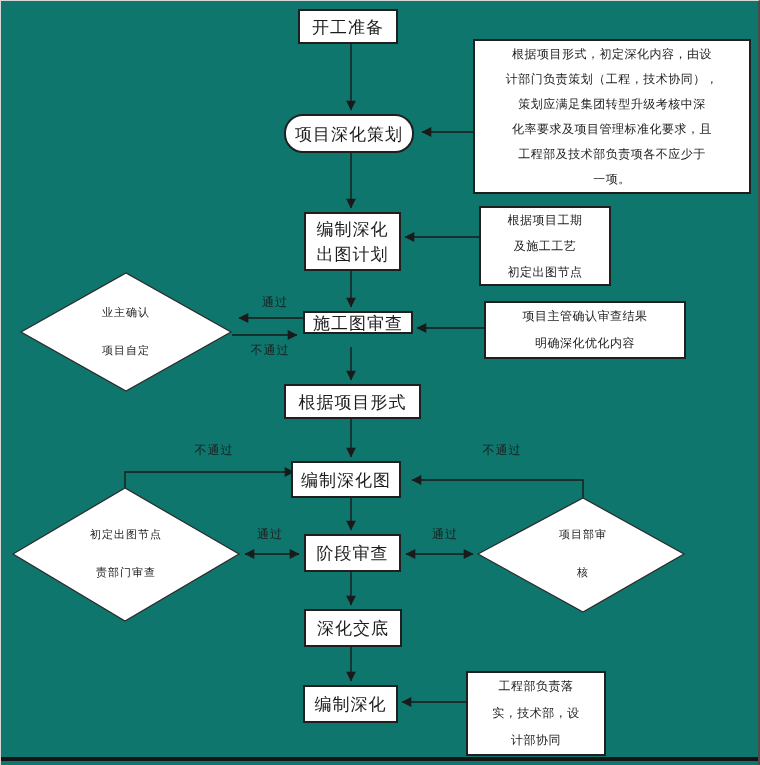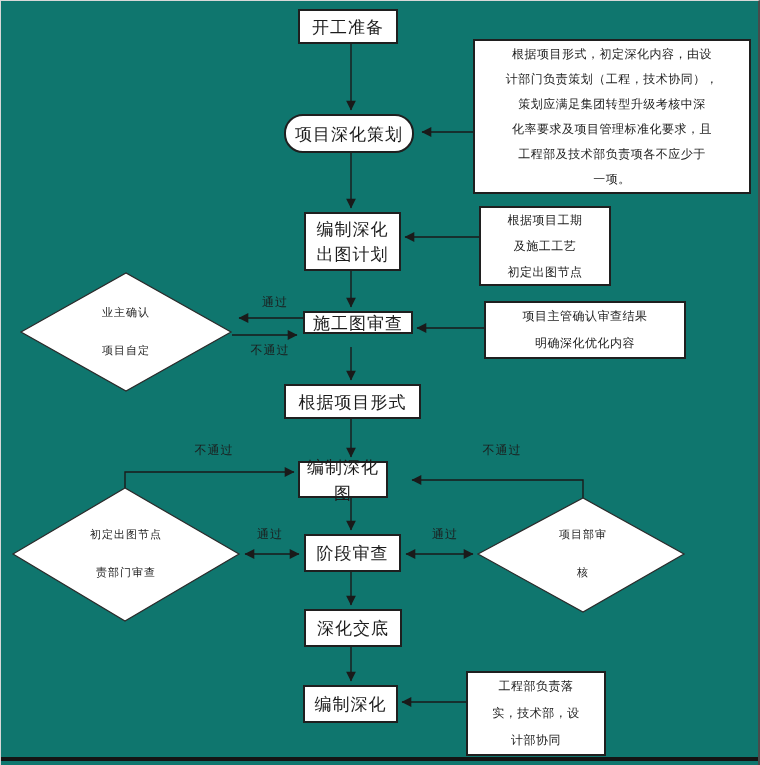--- a/index.html
+++ b/index.html
@@ -87,21 +87,21 @@
       <polygon points="477,553 582,497 683,553 582,611"></polygon>
     </g>
   </svg>
 
   <div class="box" style="left:297px;top:8px;width:100px;height:35px;">开工准备</div>
   <div class="box" style="left:283px;top:113px;width:130px;height:39px;border-radius:19px;">项目深化策划</div>
   <div class="box" style="left:303px;top:211px;width:97px;height:59px;line-height:25px;">编制深化
 出图计划</div>
   <div class="box" style="left:302px;top:310px;width:110px;height:23px;">施工图审查</div>
   <div class="box" style="left:283px;top:383px;width:137px;height:35px;">根据项目形式</div>
-  <div class="box" style="left:297px;top:460px;width:90px;height:37px;">编制深化图</div>
+  <div class="box" style="left:290px;top:460px;width:110px;height:37px;">编制深化图</div>
   <div class="box" style="left:303px;top:533px;width:97px;height:38px;">阶段审查</div>
   <div class="box" style="left:303px;top:608px;width:98px;height:38px;">深化交底</div>
   <div class="box" style="left:302px;top:684px;width:95px;height:38px;">编制深化</div>
 
   <div class="box note" style="left:472px;top:38px;width:278px;height:155px;line-height:25px;">根据项目形式，初定深化内容，由设
 计部门负责策划（工程，技术协同），
 策划应满足集团转型升级考核中深
 化率要求及项目管理标准化要求，且
 工程部及技术部负责项各不应少于
 一项。</div>

